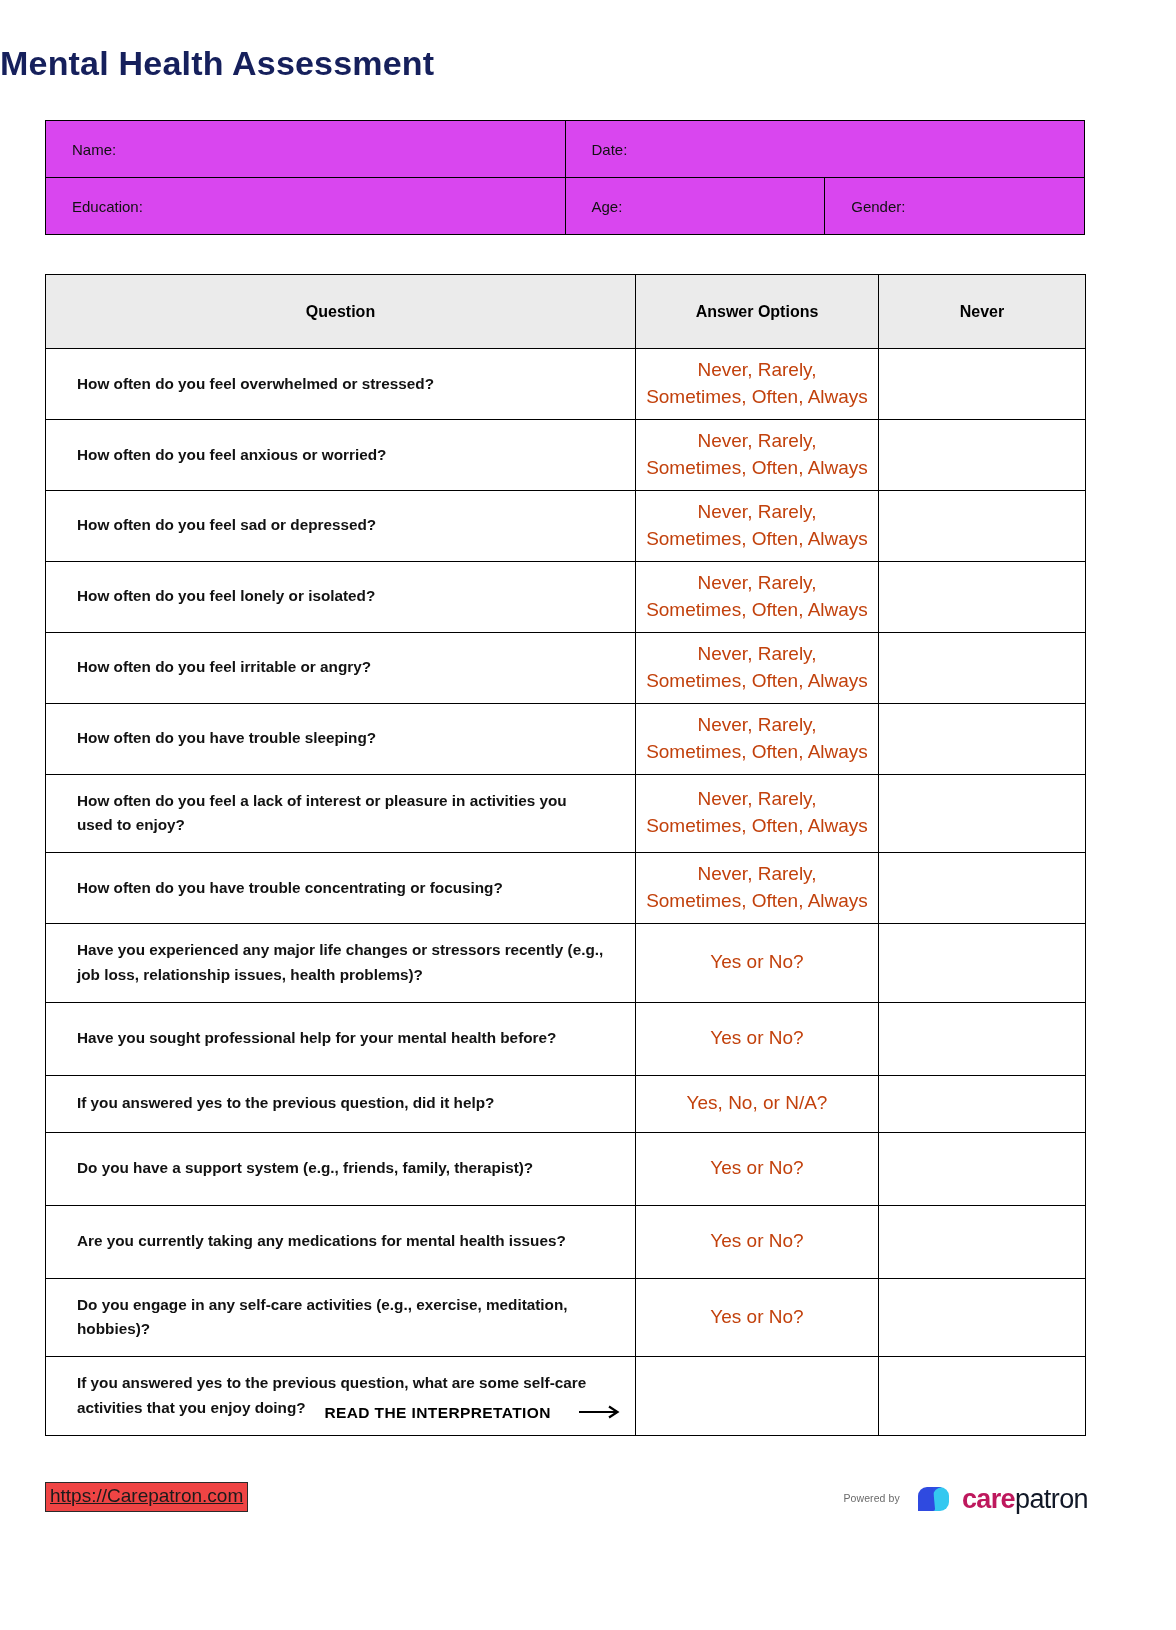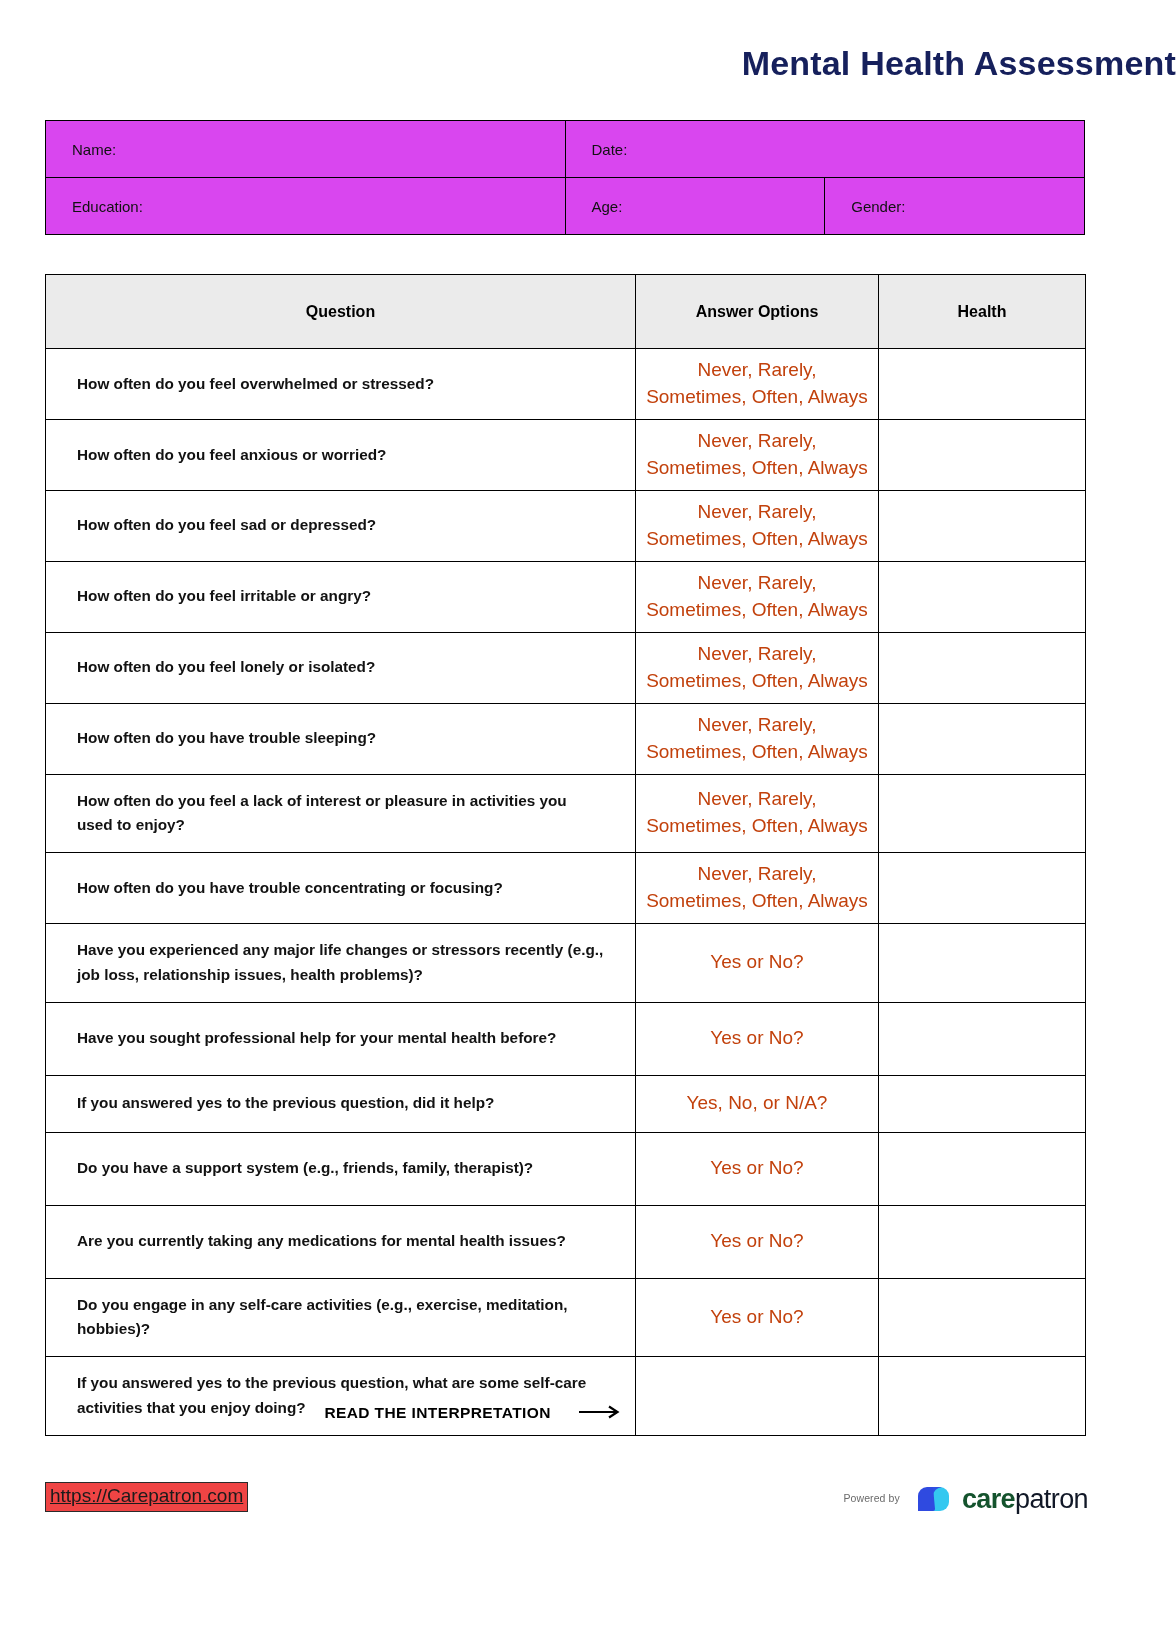--- a/index.html
+++ b/index.html
@@ -20,26 +20,25 @@
     width: 1176px;
     height: 1630px;
     padding: 0;
   }
   
   .title {
     position: absolute;
     top: 44px;
     left: 0;
     width: 1176px;
-    text-align: right;
+    text-align: left;
     font-size: 34px;
     font-weight: bold;
     color: #16205c;
     letter-spacing: 0.2px;
-    padding-left: 11px;
   }
   
   .demo-table {
     position: absolute;
     left: 45px;
     top: 120px;
     width: 1040px;
     border-collapse: collapse;
     table-layout: fixed;
   }
@@ -144,21 +143,21 @@
     width: 44px;
     height: 32px;
     flex: 0 0 auto;
   }
   .brand .logo-word {
     font-size: 27px;
     line-height: 1;
     letter-spacing: -0.6px;
     white-space: nowrap;
   }
-  .brand .logo-word .b1 { font-weight: bold; color: #14532d; }
+  .brand .logo-word .b1 { font-weight: bold; color: #be185d; }
   .brand .logo-word .b2 { font-weight: normal; color: #111827; }
 </style>
 </head>
 <body>
 
 <div class="page">
 
   <div class="title">Mental Health Assessment</div>
 
   <table class="demo-table">
@@ -178,46 +177,46 @@
   <table class="q-table">
     <colgroup>
       <col style="width:590px">
       <col style="width:243px">
       <col style="width:207px">
     </colgroup>
     <thead>
       <tr>
         <th>Question</th>
         <th>Answer Options</th>
-        <th>Health</th>
+        <th>Never</th>
       </tr>
     </thead>
     <tbody>
         <tr class="r-short">
           <td class="q-cell">How often do you feel overwhelmed or stressed?</td>
           <td class="opt-cell">Never, Rarely, Sometimes, Often, Always</td>
           <td class="ans-cell"></td>
         </tr>
         <tr class="r-short">
           <td class="q-cell">How often do you feel anxious or worried?</td>
           <td class="opt-cell">Never, Rarely, Sometimes, Often, Always</td>
           <td class="ans-cell"></td>
         </tr>
         <tr class="r-short">
           <td class="q-cell">How often do you feel sad or depressed?</td>
           <td class="opt-cell">Never, Rarely, Sometimes, Often, Always</td>
           <td class="ans-cell"></td>
         </tr>
         <tr class="r-short">
+          <td class="q-cell">How often do you feel lonely or isolated?</td>
+          <td class="opt-cell">Never, Rarely, Sometimes, Often, Always</td>
+          <td class="ans-cell"></td>
+        </tr>
+        <tr class="r-short">
           <td class="q-cell">How often do you feel irritable or angry?</td>
-          <td class="opt-cell">Never, Rarely, Sometimes, Often, Always</td>
-          <td class="ans-cell"></td>
-        </tr>
-        <tr class="r-short">
-          <td class="q-cell">How often do you feel lonely or isolated?</td>
           <td class="opt-cell">Never, Rarely, Sometimes, Often, Always</td>
           <td class="ans-cell"></td>
         </tr>
         <tr class="r-short">
           <td class="q-cell">How often do you have trouble sleeping?</td>
           <td class="opt-cell">Never, Rarely, Sometimes, Often, Always</td>
           <td class="ans-cell"></td>
         </tr>
         <tr class="r-tall">
           <td class="q-cell">How often do you feel a lack of interest or pleasure in activities you used to enjoy?</td>

